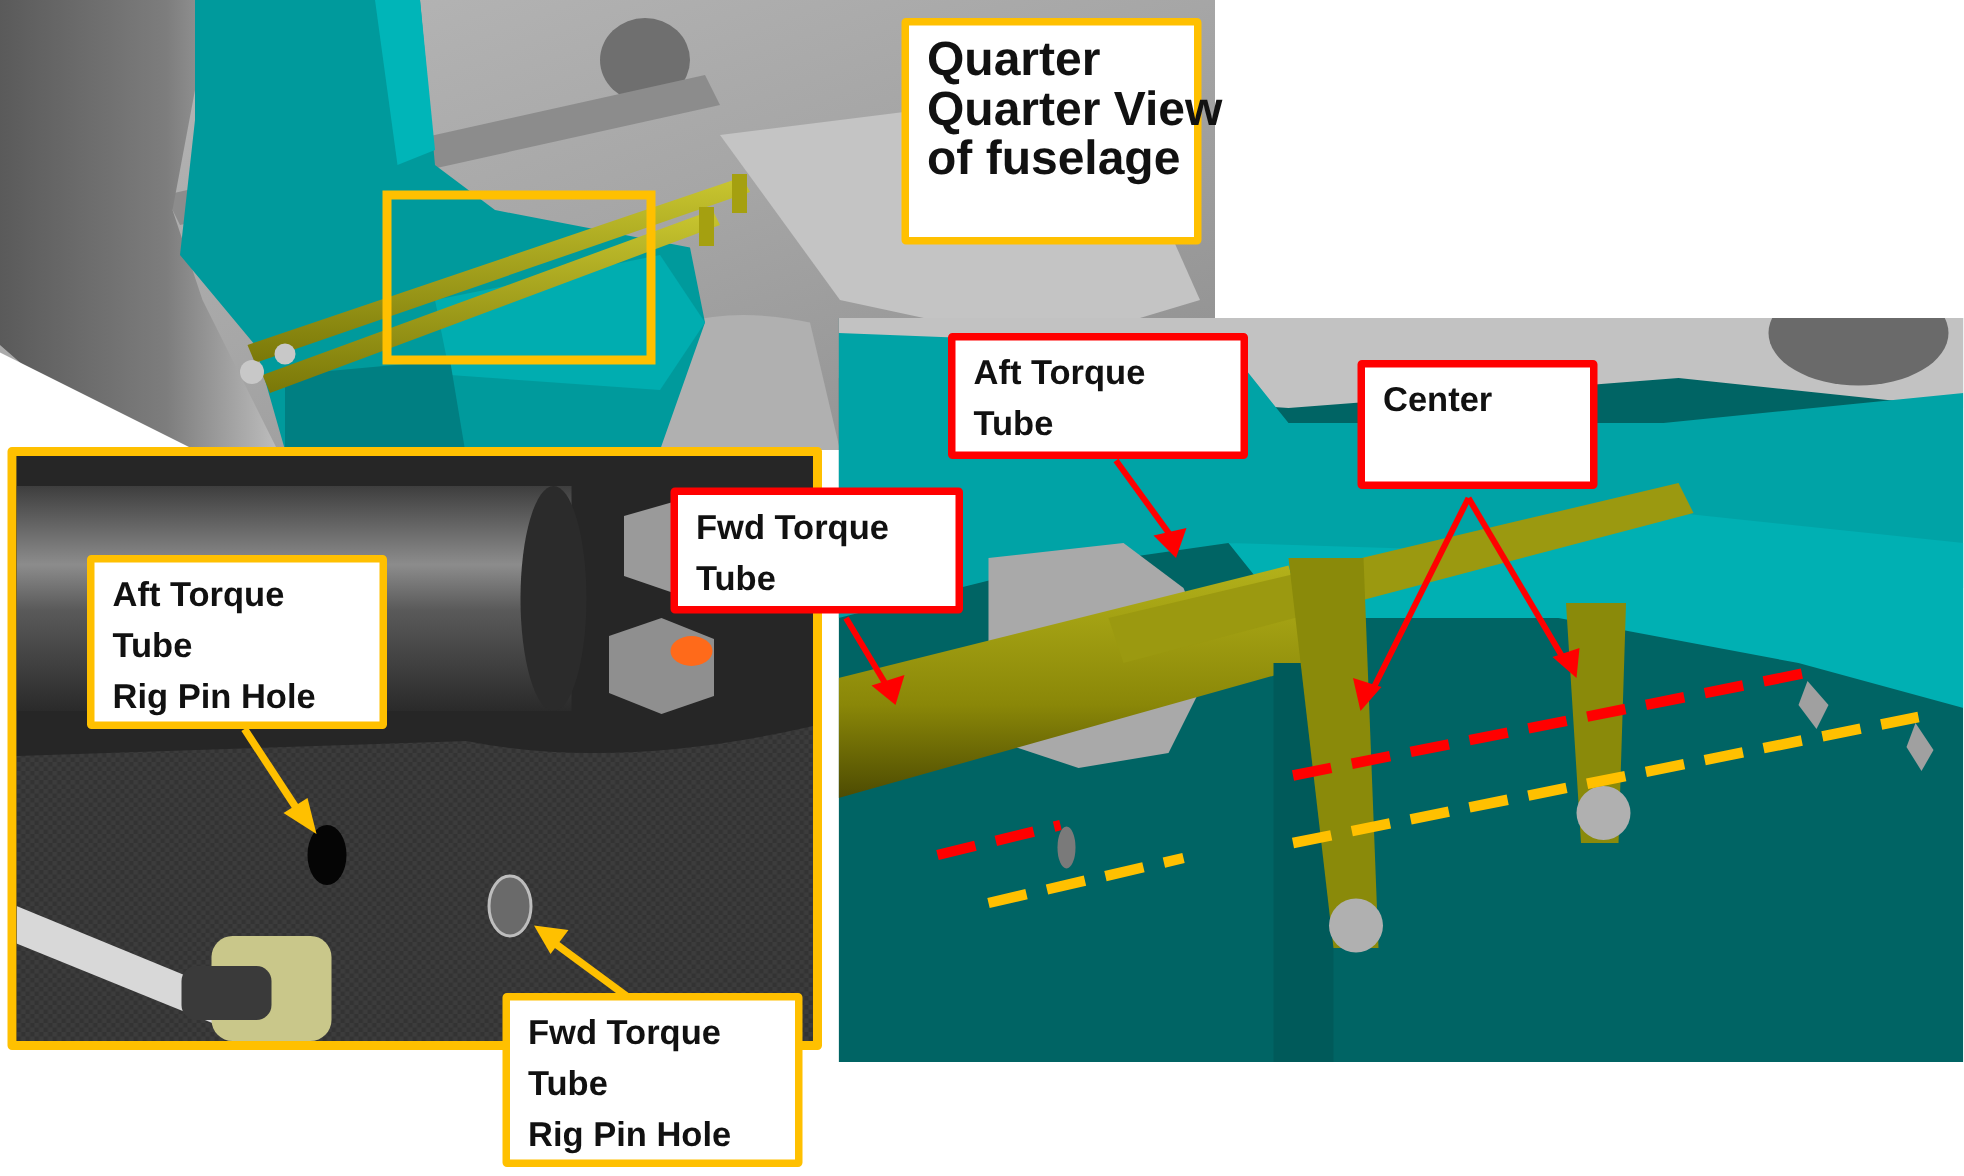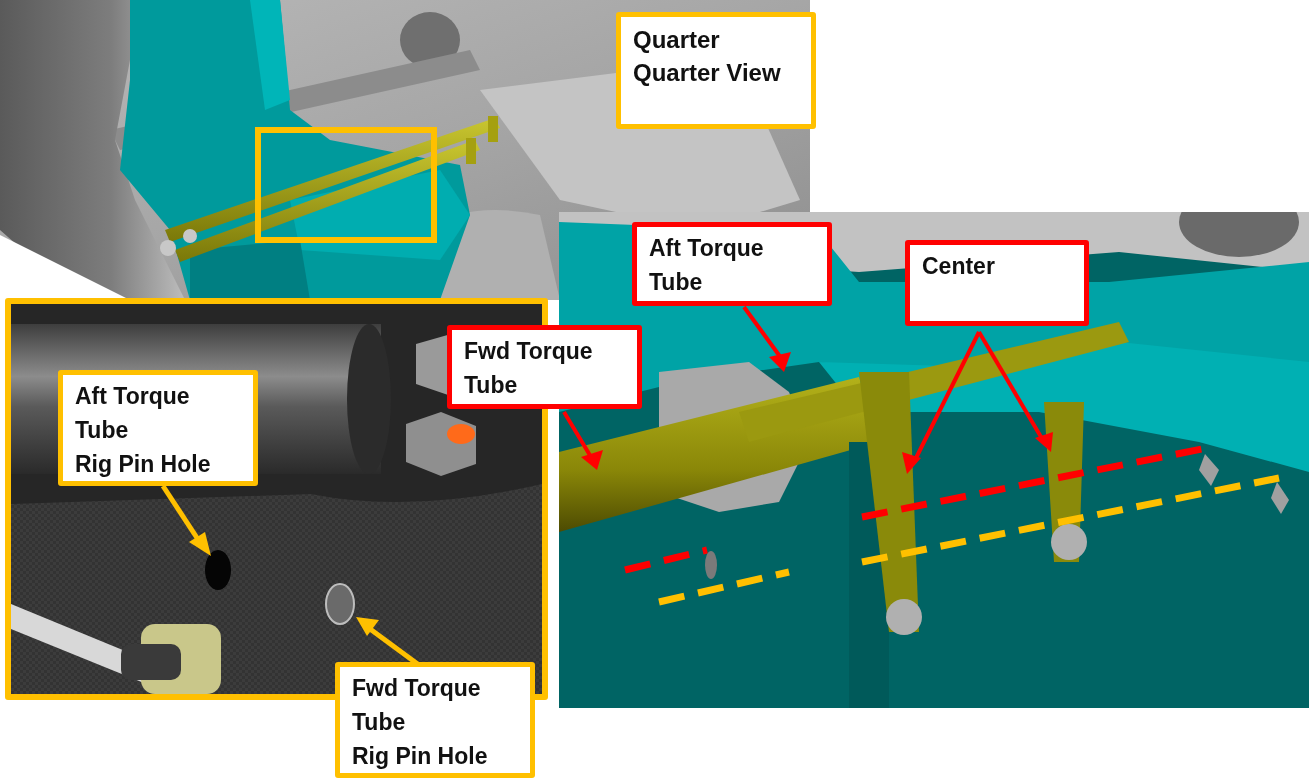--- a/index.html
+++ b/index.html
@@ -56,23 +56,24 @@
     <path d="M175 250 L475 140 L480 150 L180 262 Z" fill="url(#oliveG)"></path>
     <circle cx="168" cy="248" r="8" fill="#c8c8c8"></circle>
     <circle cx="190" cy="236" r="7" fill="#c8c8c8"></circle>
     <rect x="488" y="116" width="10" height="26" fill="#a5a010"></rect>
     <rect x="466" y="138" width="10" height="26" fill="#a5a010"></rect>
 
     <rect x="258" y="130" width="176" height="110" fill="none" stroke="#ffc000" stroke-width="6"></rect>
   </svg>
 </div>
 
-<div class="label-box gold" style="left:601px;top:12px;width:200px;height:117px;font-size:24px;line-height:33px;padding:6px 12px;margin-left:15px;">
+<div class="label-box gold" style="left:601px;top:12px;width:200px;height:151px;font-size:32px;line-height:33px;padding:6px 12px;">
   <span>Quarter</span>
   <span>Quarter View</span>
+  <span>of fuselage</span>
 </div>
 
 <div class="panel" style="left:5px;top:298px;width:543px;height:402px;border:6px solid #ffc000;box-sizing:border-box;border-radius:3px;background:#2d2d2d;">
   <svg width="531" height="390" viewBox="0 0 531 390">
     <defs>
       <linearGradient id="tubeG" x1="0" y1="0" x2="0" y2="1">
         <stop offset="0" stop-color="#3e3e3e"></stop>
         <stop offset="0.35" stop-color="#8c8c8c"></stop>
         <stop offset="0.55" stop-color="#5a5a5a"></stop>
         <stop offset="1" stop-color="#2a2a2a"></stop>
@@ -175,15 +176,15 @@
 <div class="label-box red" style="left:632px;top:222px;width:200px;height:84px;">
   <span>Aft Torque</span>
   <span>Tube</span>
 </div>
 
 <div class="label-box red" style="left:447px;top:325px;width:195px;height:84px;">
   <span>Fwd Torque</span>
   <span>Tube</span>
 </div>
 
-<div class="label-box red" style="left:905px;top:240px;width:184px;height:86px;">
+<div class="label-box red" style="left:905px;top:240px;width:160px;height:86px;">
   <span>Center</span>
 </div>
 
 </body></html>

